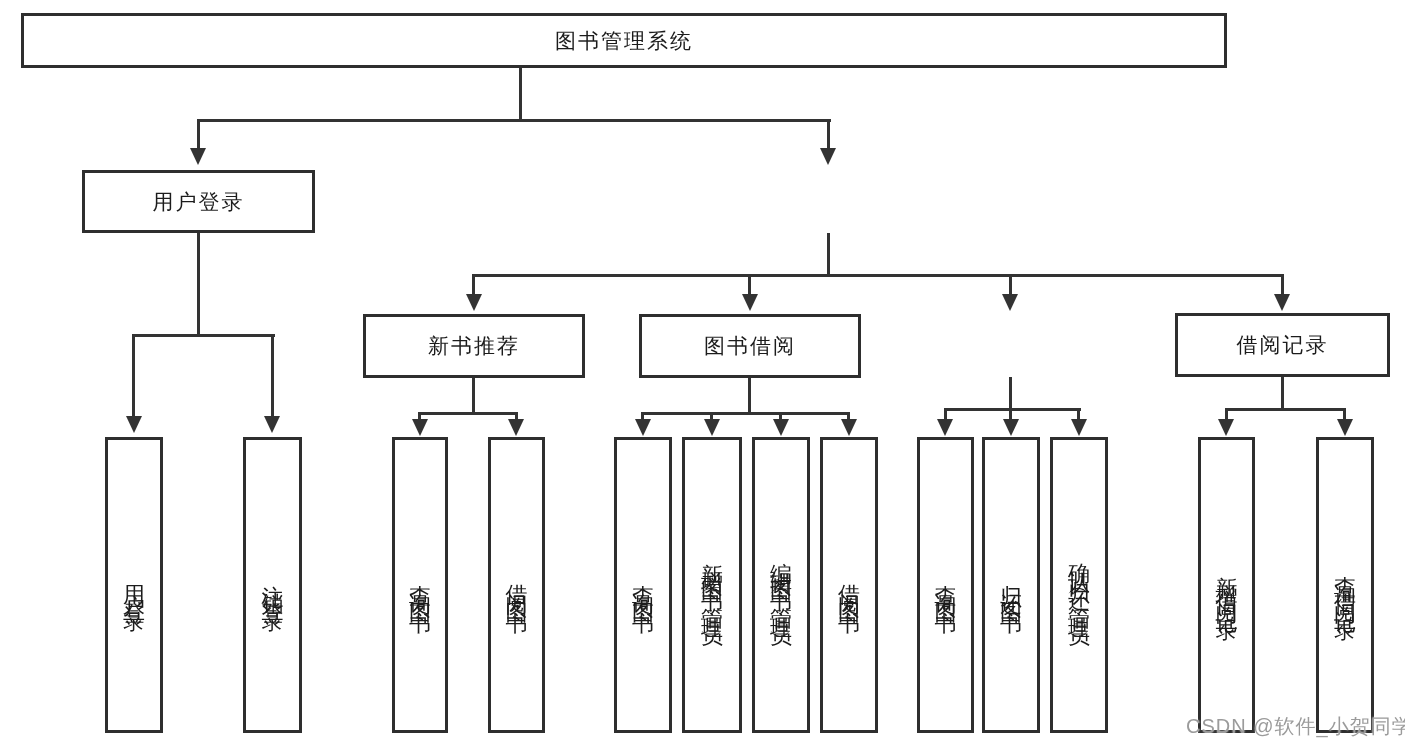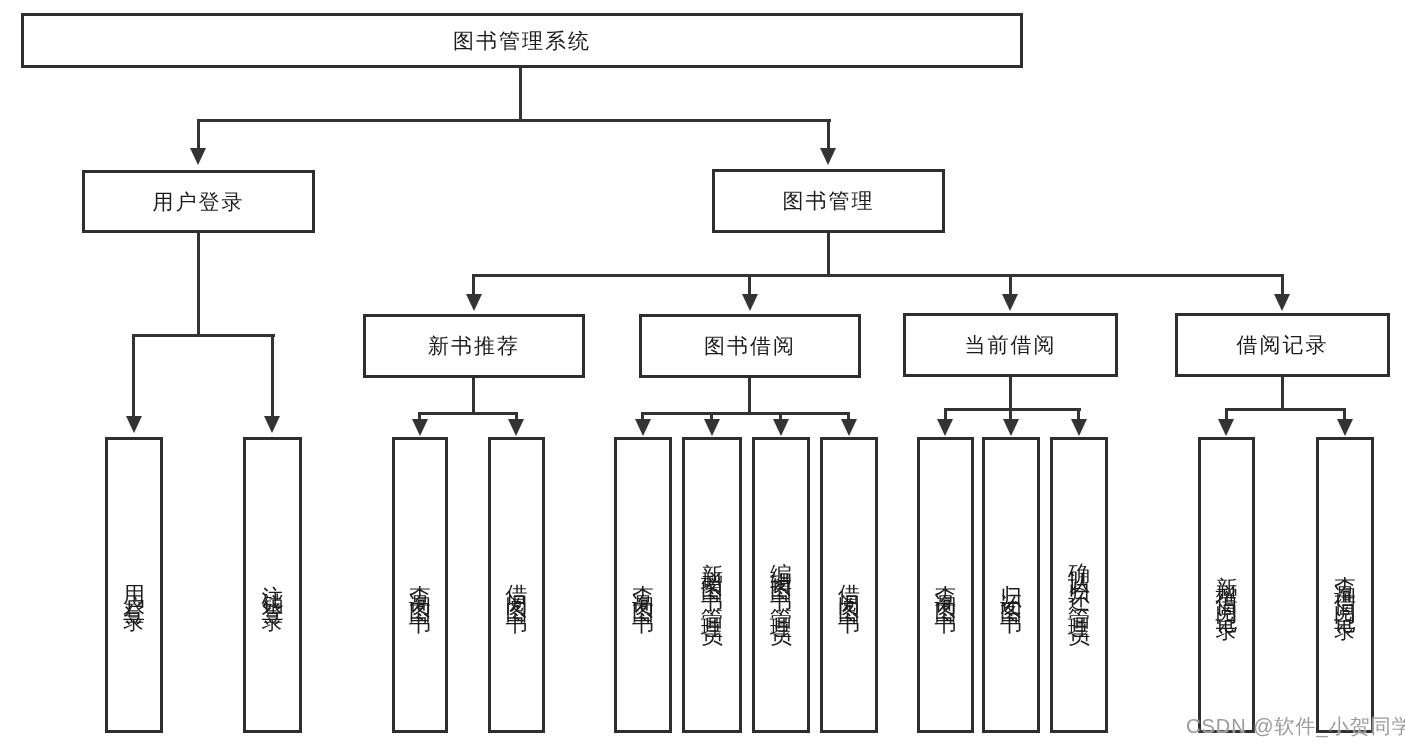--- a/index.html
+++ b/index.html
@@ -55,36 +55,33 @@
     white-space: nowrap;
     z-index: 5;
     text-shadow: 0 0 2px #ffffff;
   }
 </style>
 </head>
 <body>
 
 <div id="canvas">
 
-  <div class="box" style="left:21px; top:13px; width:1002px; height:55px;">
+  <div class="box" style="left:21px; top:13px; width:1206px; height:55px;">
     <span class="hlabel">图书管理系统</span>
   </div>
 
   <div class="vline" style="left:519px; top:68px; height:52px;"></div>
   <div class="hline" style="left:197px; top:119px; width:634px;"></div>
   <div class="vline" style="left:197px; top:119px; height:31px;"></div>
   <div class="arrow" style="left:190px; top:148px;"></div>
   <div class="vline" style="left:827px; top:119px; height:31px;"></div>
   <div class="arrow" style="left:820px; top:148px;"></div>
 
   <div class="box" style="left:82px; top:170px; width:233px; height:63px;">
     <span class="hlabel">用户登录</span>
-  </div>
-  <div class="box" style="left:712px; top:169px; width:233px; height:64px;">
-    <span class="hlabel">图书管理</span>
   </div>
 
   <div class="vline" style="left:197px; top:233px; height:104px;"></div>
   <div class="hline" style="left:132px; top:334px; width:143px;"></div>
   <div class="vline" style="left:132px; top:334px; height:83px;"></div>
   <div class="arrow" style="left:126px; top:416px;"></div>
   <div class="vline" style="left:271px; top:334px; height:83px;"></div>
   <div class="arrow" style="left:264px; top:416px;"></div>
 
   <div class="vline" style="left:827px; top:233px; height:44px;"></div>
@@ -96,23 +93,20 @@
   <div class="vline" style="left:1009px; top:274px; height:22px;"></div>
   <div class="arrow" style="left:1002px; top:294px;"></div>
   <div class="vline" style="left:1281px; top:274px; height:22px;"></div>
   <div class="arrow" style="left:1274px; top:294px;"></div>
 
   <div class="box" style="left:639px; top:314px; width:222px; height:64px;">
     <span class="hlabel">图书借阅</span>
   </div>
   <div class="box" style="left:363px; top:314px; width:222px; height:64px;">
     <span class="hlabel">新书推荐</span>
-  </div>
-  <div class="box" style="left:903px; top:313px; width:215px; height:64px;">
-    <span class="hlabel">当前借阅</span>
   </div>
   <div class="box" style="left:1175px; top:313px; width:215px; height:64px;">
     <span class="hlabel">借阅记录</span>
   </div>
 
   <div class="vline" style="left:472px; top:378px; height:37px;"></div>
   <div class="hline" style="left:418px; top:412px; width:100px;"></div>
   <div class="vline" style="left:418px; top:412px; height:9px;"></div>
   <div class="arrow" style="left:412px; top:419px;"></div>
   <div class="vline" style="left:515px; top:412px; height:9px;"></div>

